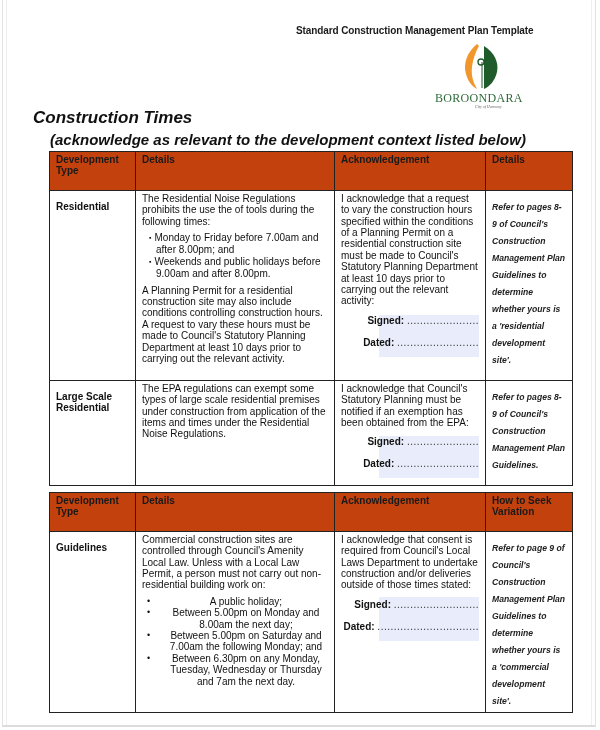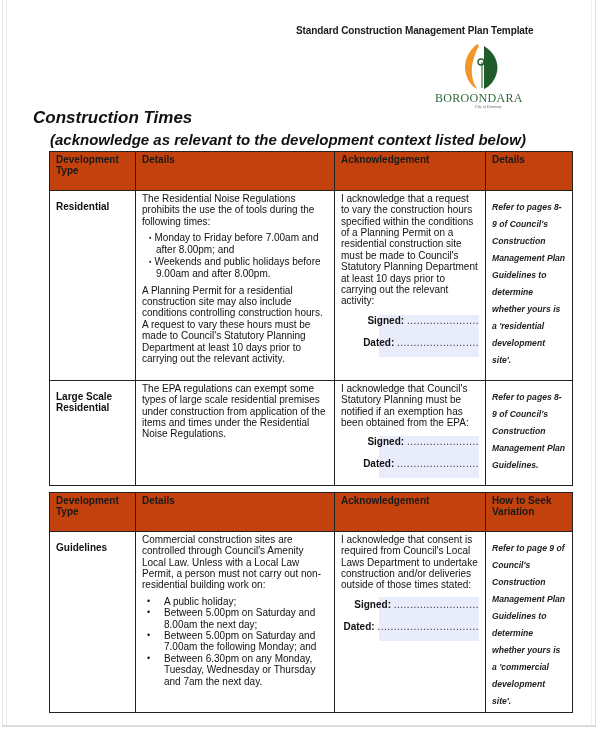--- a/index.html
+++ b/index.html
@@ -50,21 +50,21 @@
     }
     table.ct th {
       background: #c2410c; font-weight: bold; color: #1a1a1a; padding: 2px 6px 13px 6px;
     }
     .col1 { width: 86px; } .col2 { width: 199px; } .col3 { width: 151px; } .col4 { width: 87px; }
     .type-cell { font-weight: bold; padding-top: 10px !important; }
     .para { margin: 0 0 5px 0; }
     ul.bul { margin: 0 0 5px 0; padding-left: 6px; list-style: none; }
     ul.bul li { padding-left: 8px; text-indent: -7px; }
     ul.bul li::before { content: "\25AA"; font-size: 7px; margin-right: 3px; position: relative; top: -1px; }
-    ul.bul2 { margin: 0; padding-left: 0; list-style: none; }
+    ul.bul2 { margin: 0; padding-left: 0; list-style: none; text-align: center; }
     ul.bul2 li { padding-left: 22px; position: relative; }
     ul.bul2 li::before { content: "\2022"; position: absolute; left: 5px; font-size: 9px; }
     .ref { font-style: italic; font-size: 8.6px; line-height: 17px; color: #222; padding-top: 8px !important; font-weight: bold; }
     .sig-line { position: relative; font-weight: bold; margin-top: 6px; height: 16px; line-height: 16px; }
     .sig-line .dots { font-weight: normal; letter-spacing: 0.5px; color: #333; }
     .field-box { position: absolute; background: #e9edfb; z-index: 0; }
     .sig-wrap { position: relative; }
     .sig-wrap .sig-line { z-index: 1; text-align: right; }
   </style>
 </head>
@@ -153,21 +153,21 @@
     <th>Details</th>
     <th>Acknowledgement</th>
     <th>How to Seek Variation</th>
   </tr>
   <tr style="height:170px;">
     <td class="type-cell">Guidelines</td>
     <td>
       <p class="para">Commercial construction sites are controlled through Council's Amenity Local Law.  Unless with a Local Law Permit, a person must not carry out non-residential building work on:</p>
       <ul class="bul2">
         <li>A public holiday;</li>
-        <li>Between 5.00pm on Saturday and 8.00am the next day;</li>
+        <li>Between 5.00pm on Monday and 8.00am the next day;</li>
         <li>Between 5.00pm on Saturday and 7.00am the following Monday; and</li>
         <li>Between 6.30pm on any Monday, Tuesday, Wednesday or Thursday and 7am the next day.</li>
       </ul>
     </td>
     <td>
       <div>I acknowledge that consent is required from Council's Local Laws Department to undertake construction and/or deliveries outside of those times stated:</div>
       <div class="sig-wrap">
         <div class="field-box" style="left:38px; top:0px; width:100px; height:44px;"></div>
         <div class="sig-line"><span>Signed:</span> <span class="dots">..........................</span></div>
         <div class="sig-line"><span>Dated:</span> <span class="dots">...............................</span></div>

